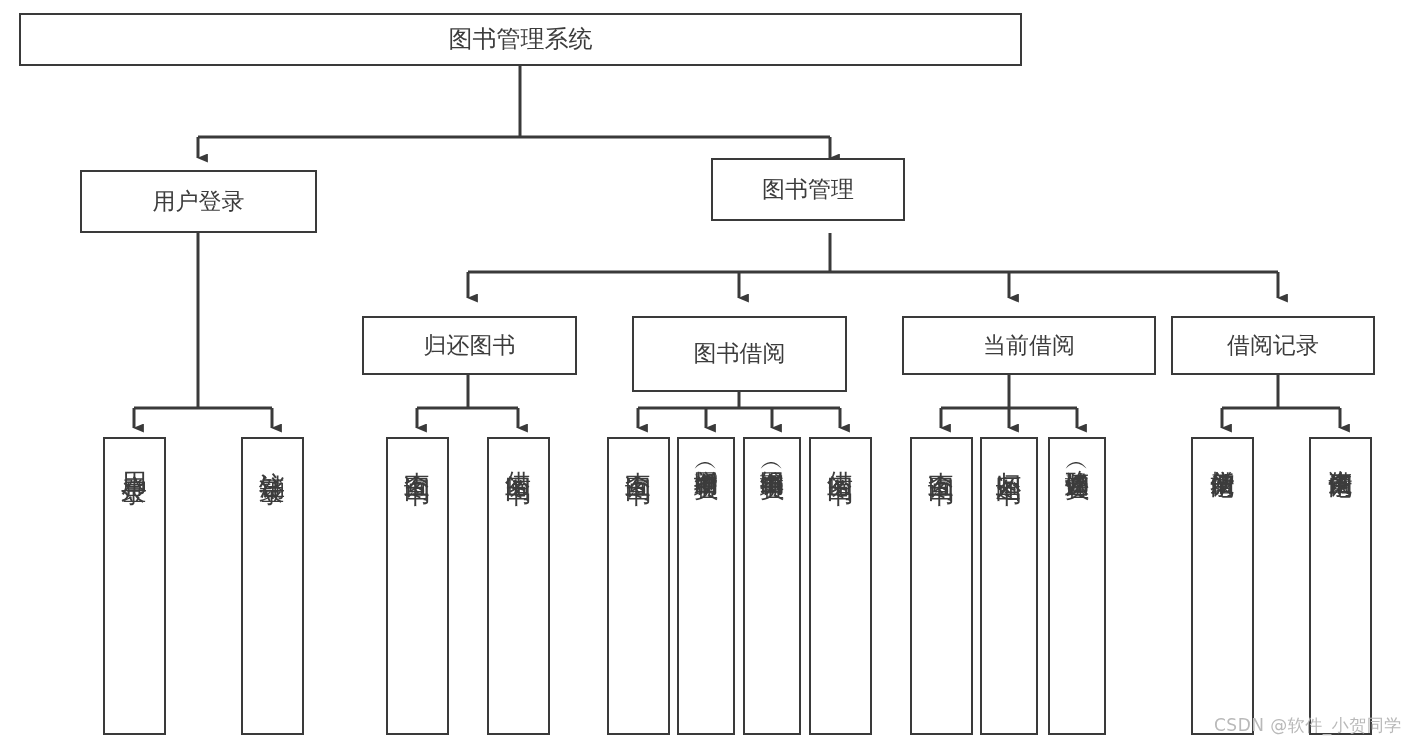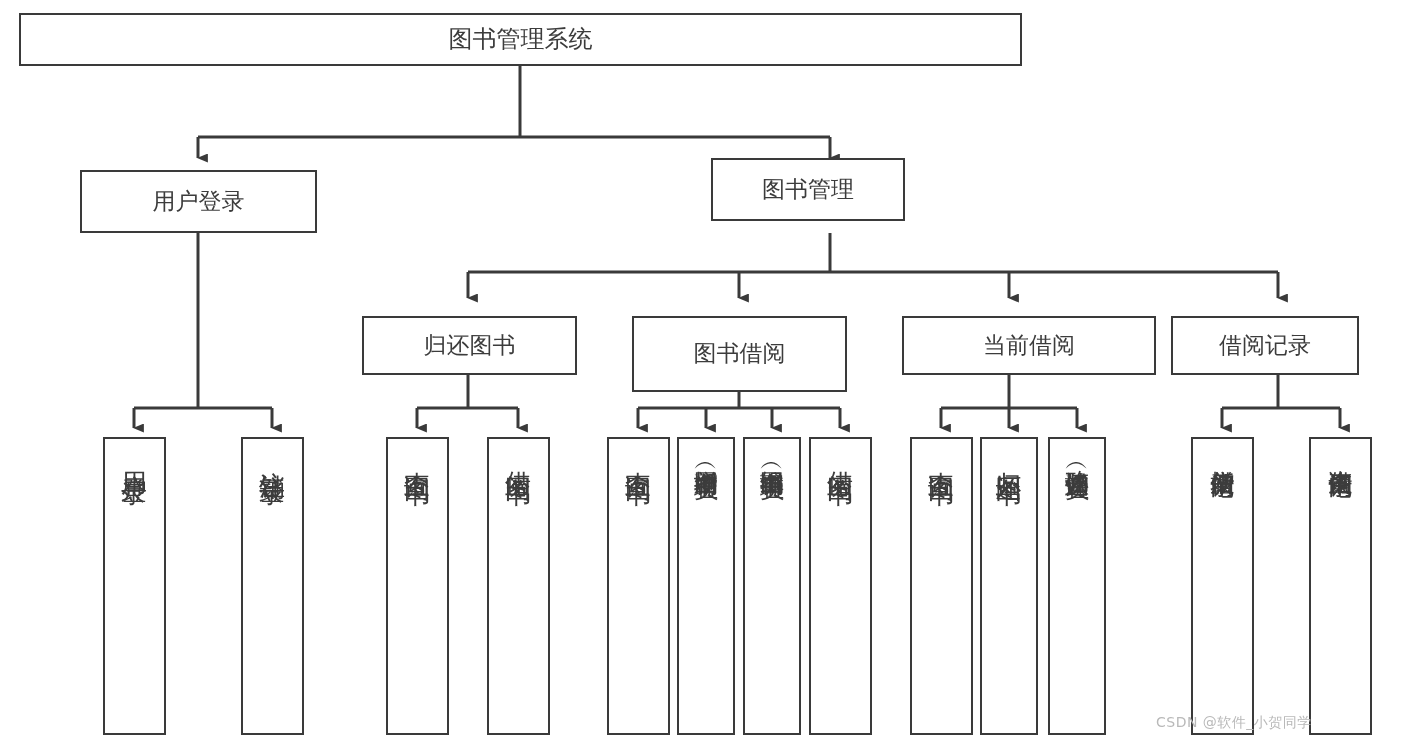--- a/index.html
+++ b/index.html
@@ -59,23 +59,23 @@
     letter-spacing: 3px;
     line-height: 1.0;
     white-space: normal;
   }
   .node.v.small .label {
     font-size: 24px;
     letter-spacing: 1px;
   }
   .watermark {
     position: absolute;
-    left: 1156px;
+    left: 1214px;
     top: 714px;
-    font-size: 14px;
+    font-size: 17px;
     color: #b9b9b9;
     letter-spacing: 0.5px;
     z-index: 6;
     white-space: nowrap;
   }
 </style>
 </head>
 <body>
 
 <div id="canvas">
@@ -143,21 +143,21 @@
 
   <div class="node h" style="left:362px; top:316px; width:215px; height:59px;">
     <span class="label">归还图书</span>
   </div>
   <div class="node h" style="left:632px; top:316px; width:215px; height:76px;">
     <span class="label">图书借阅</span>
   </div>
   <div class="node h" style="left:902px; top:316px; width:254px; height:59px;">
     <span class="label">当前借阅</span>
   </div>
-  <div class="node h" style="left:1171px; top:316px; width:188px; height:59px;">
+  <div class="node h" style="left:1171px; top:316px; width:204px; height:59px;">
     <span class="label">借阅记录</span>
   </div>
 
   <div class="node v" style="left:103px; top:437px; width:63px; height:298px;">
     <span class="label">用户登录</span>
   </div>
   <div class="node v" style="left:241px; top:437px; width:63px; height:298px;">
     <span class="label">注销登录</span>
   </div>
 

